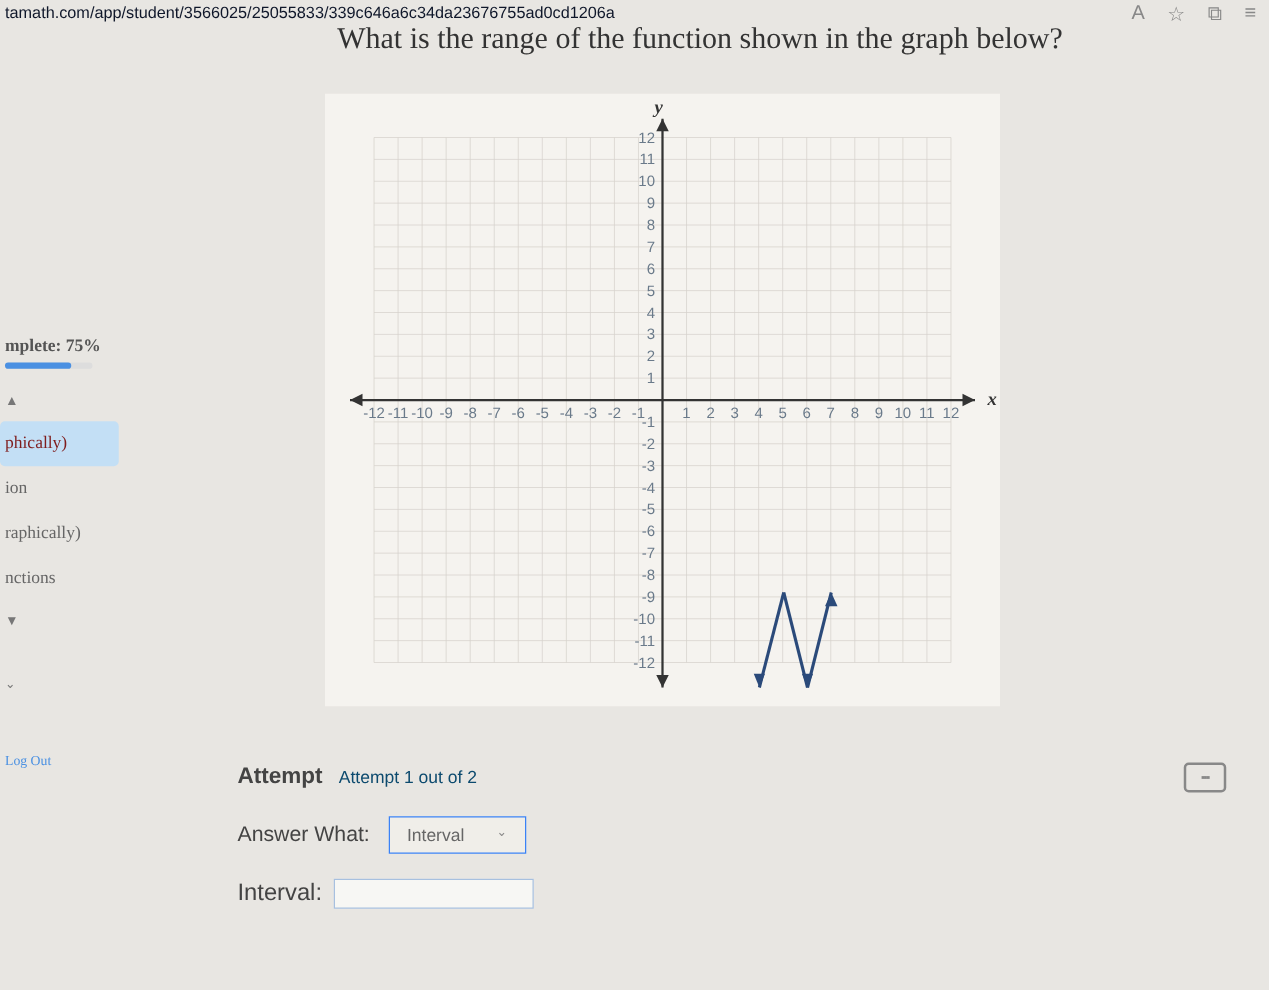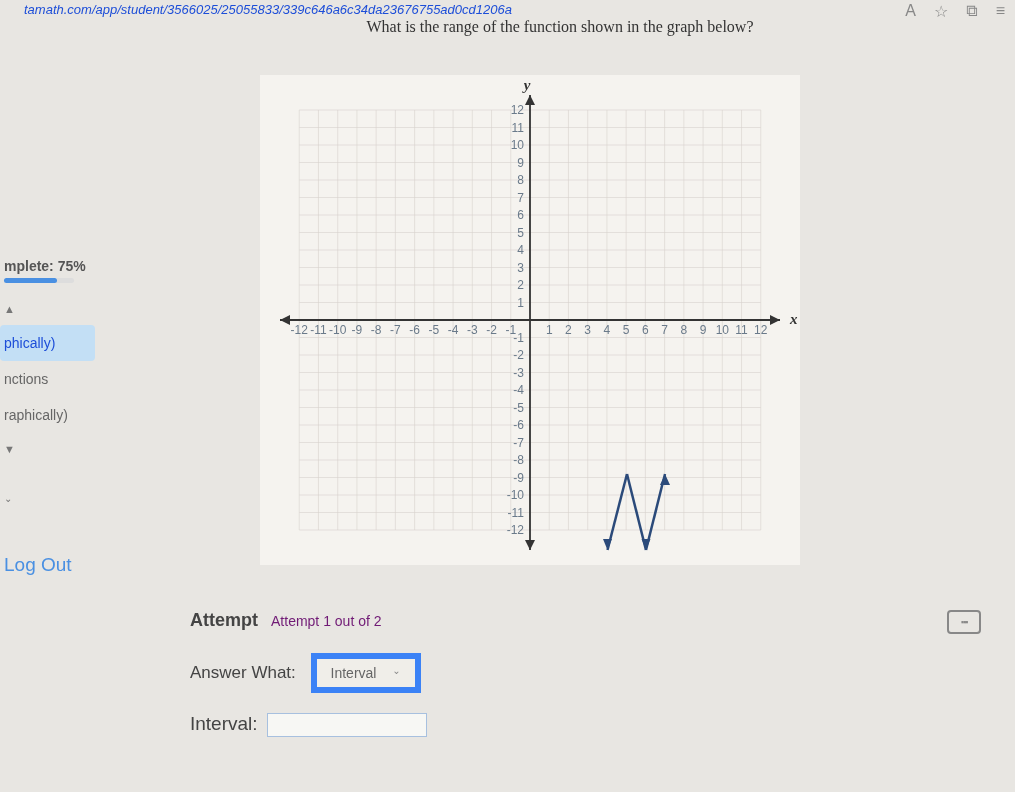--- a/index.html
+++ b/index.html
@@ -7,84 +7,83 @@
   font-family: Georgia, 'Times New Roman', serif;
   background: #e8e6e2;
   width: 1015px;
   height: 792px;
   overflow: hidden;
   position: relative;
 }
 .url-bar {
   position: absolute;
   top: 0; left: 0;
-  color: #1d4ed8;
+  color: #0f172a;
   font-family: Arial, sans-serif;
   font-size: 13px;
-  padding: 2px 24px;
-  font-style: italic;
+  padding: 2px 4px;
 }
 .browser-icons {
   position: absolute;
   top: 2px; right: 10px;
   display: flex;
   gap: 18px;
   color: #888;
   font-size: 16px;
   font-family: Arial, sans-serif;
 }
 .question {
   position: absolute;
   top: 18px;
   left: 145px;
   right: 40px;
   text-align: center;
-  font-size: 16px;
+  font-size: 24px;
   color: #333;
 }
 .sidebar {
   position: absolute;
   left: 0;
-  top: 248px;
+  top: 260px;
   width: 95px;
-  font-family: Liberation Sans, sans-serif;
+  font-family: Liberation Serif, serif;
   color: #666;
   font-size: 14px;
 }
 .sidebar .row { padding: 10px 4px; }
 .progress-label { font-weight: 600; color: #555; }
 .progress-bar { width: 70px; height: 5px; background: #ddd; border-radius: 3px; margin-top: 4px; }
 .progress-fill { width: 75%; height: 100%; background: #4a90e2; border-radius: 3px; }
-.active-item { background: #c3dff5; border-radius: 4px; color: #1d4ed8; }
+.active-item { background: #c3dff5; border-radius: 4px; color: #7f1d1d; }
 .arrow { font-size: 11px; color: #777; }
 .dropdown-caret { font-size: 10px; color: #777; margin-top: 18px; }
-.logout { color: #4a90e2; font-size: 19px; margin-top: 30px; }
+.logout { color: #4a90e2; font-size: 11px; margin-top: 30px; }
 .graph-area {
   position: absolute;
   top: 75px;
   left: 260px;
   width: 540px;
   height: 490px;
   background: #f5f3ef;
 }
 .graph-area svg { width: 100%; height: 100%; }
 .answer-block {
   position: absolute;
   top: 610px;
   left: 190px;
   right: 30px;
   font-family: Arial, sans-serif;
   color: #444;
 }
 .answer-header { font-size: 18px; margin-bottom: 22px; }
-.answer-header .attempt { font-size: 14px; color: #701a75; margin-left: 8px; font-weight: normal; }
+.answer-header .attempt { font-size: 14px; color: #0c4a6e; margin-left: 8px; font-weight: normal; }
 .answer-type { font-size: 17px; margin-bottom: 20px; }
 .type-select {
   display: inline-block;
-  border: 6px solid #3b82f6;
+  border: 1px solid #3b82f6;
   padding: 6px 14px;
   font-size: 14px;
   color: #666;
   background: #f0eee9;
   margin-left: 10px;
   min-width: 110px;
 }
 .interval-row { font-size: 19px; }
 .interval-input {
   display: inline-block;
@@ -129,22 +128,23 @@
 
 <div class="sidebar">
   <div class="row">
     <div class="progress-label">mplete: 75%</div>
     <div class="progress-bar">
         <div class="progress-fill"></div>
       </div>
   </div>
   <div class="row arrow">▲</div>
   <div class="row active-item">phically)</div>
+  <div class="row">ion</div>
+  <div class="row">raphically)</div>
   <div class="row">nctions</div>
-  <div class="row">raphically)</div>
   <div class="row arrow">▼</div>
   <div class="row dropdown-caret">⌄</div>
   <div class="row logout">Log Out</div>
 
 </div>
 
 <div class="graph-area">
 <svg viewBox="0 0 540 490">
   <g id="grid">
         <line x1="39.230769230769226" x2="39.230769230769226" y1="35" y2="455" stroke="#d6d2cc" stroke-width="0.6"></line>

